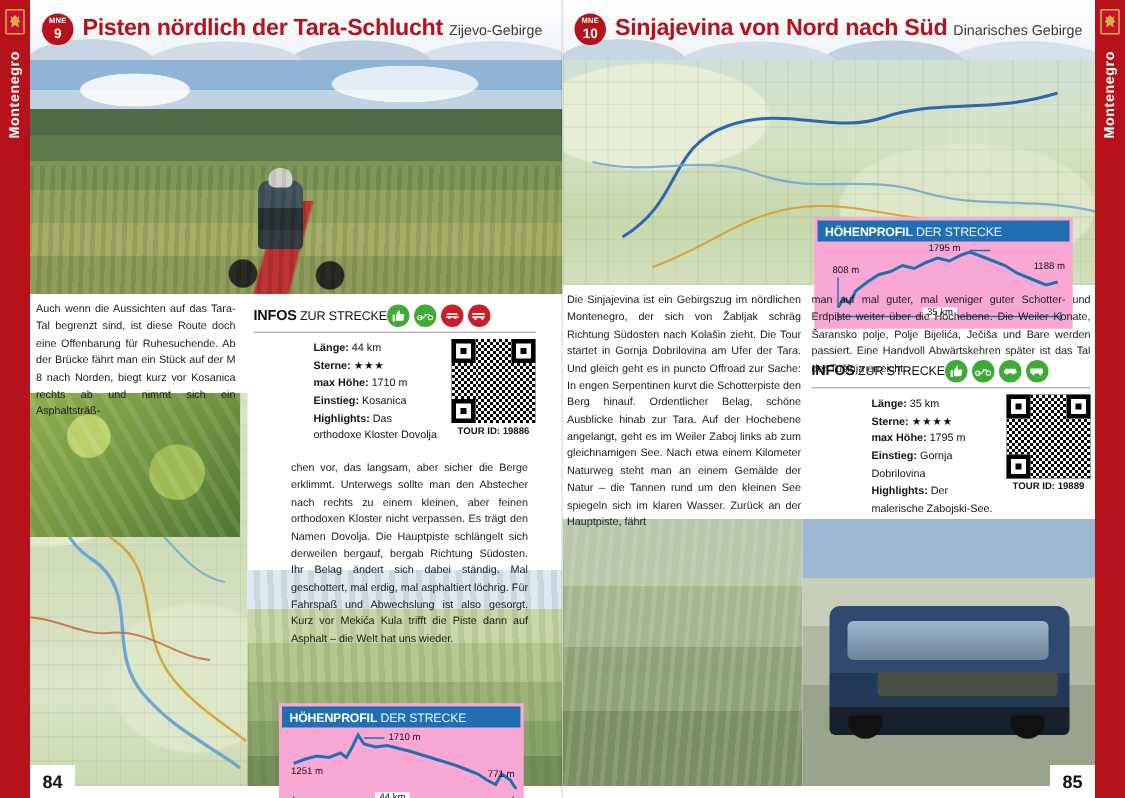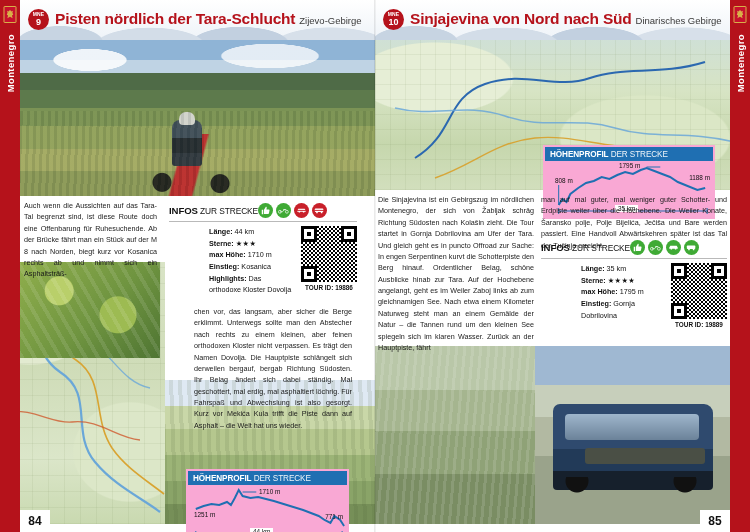--- a/index.html
+++ b/index.html
@@ -459,20 +459,24 @@
             <span class="stars">★★★★</span>
           </div>
           <div class="infos-row">
             <b>max Höhe:</b>
             <span>1795 m</span>
           </div>
           <div class="infos-row">
             <b>Einstieg:</b>
             <span>Gornja Dobrilovina</span>
           </div>
+          <div class="infos-row">
+            <b>Highlights:</b>
+            <span>Der malerische Zabojski-See.</span>
+          </div>
         </div>
         <div class="qr-wrap">
           <div class="qr">
             <div class="qr-inner">
               <div class="qr-eye tl"></div>
               <div class="qr-eye tr"></div>
               <div class="qr-eye bl"></div>
             </div>
           </div>
           <div class="tourid">TOUR ID: 19889</div>

